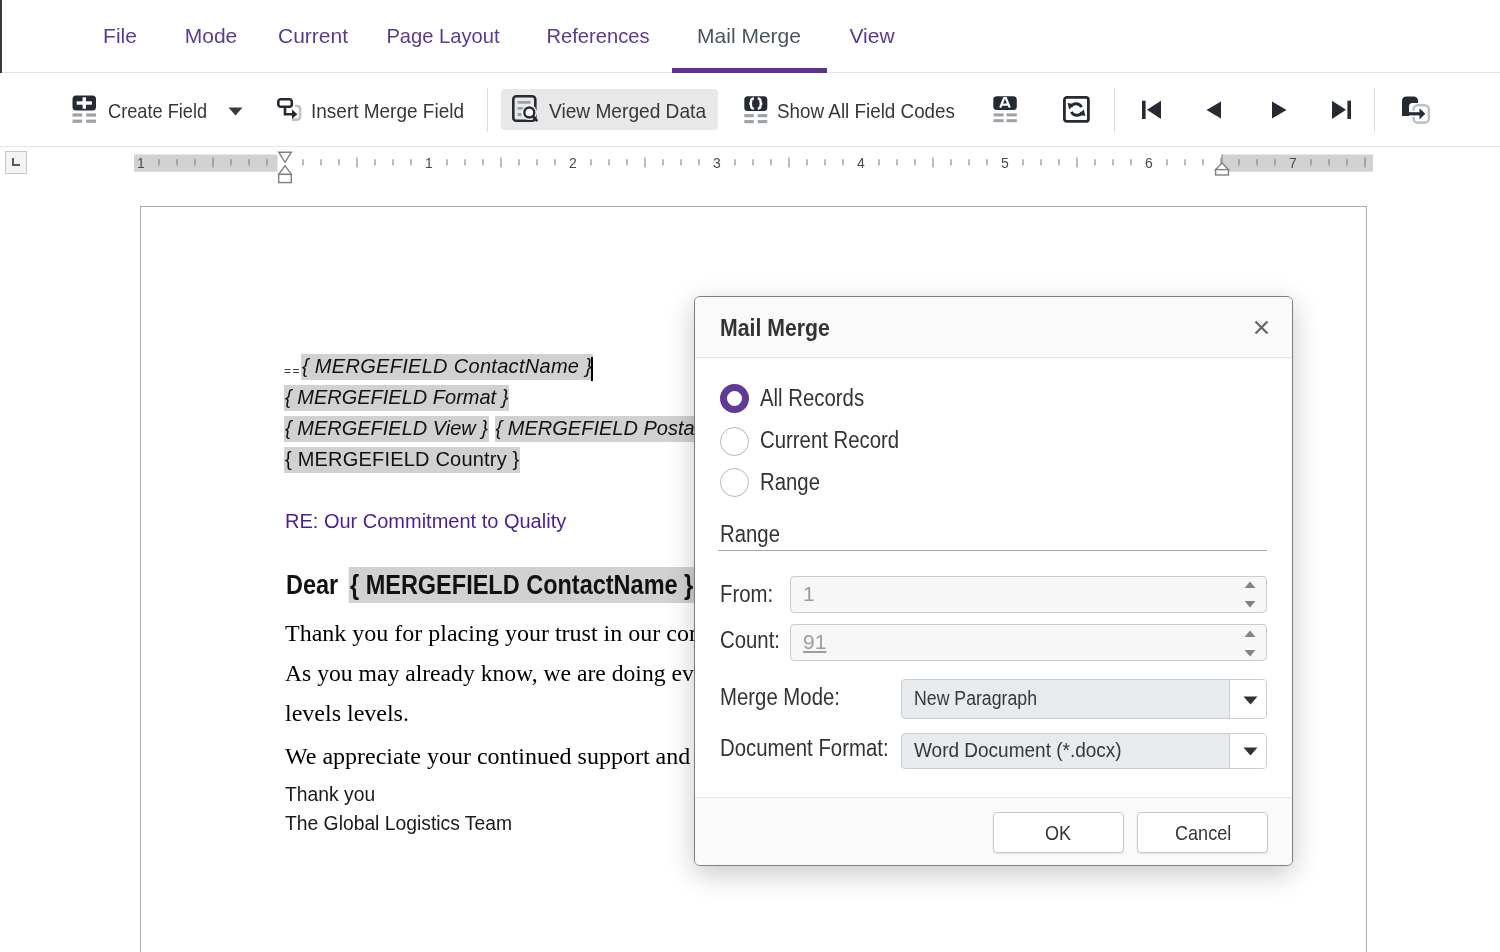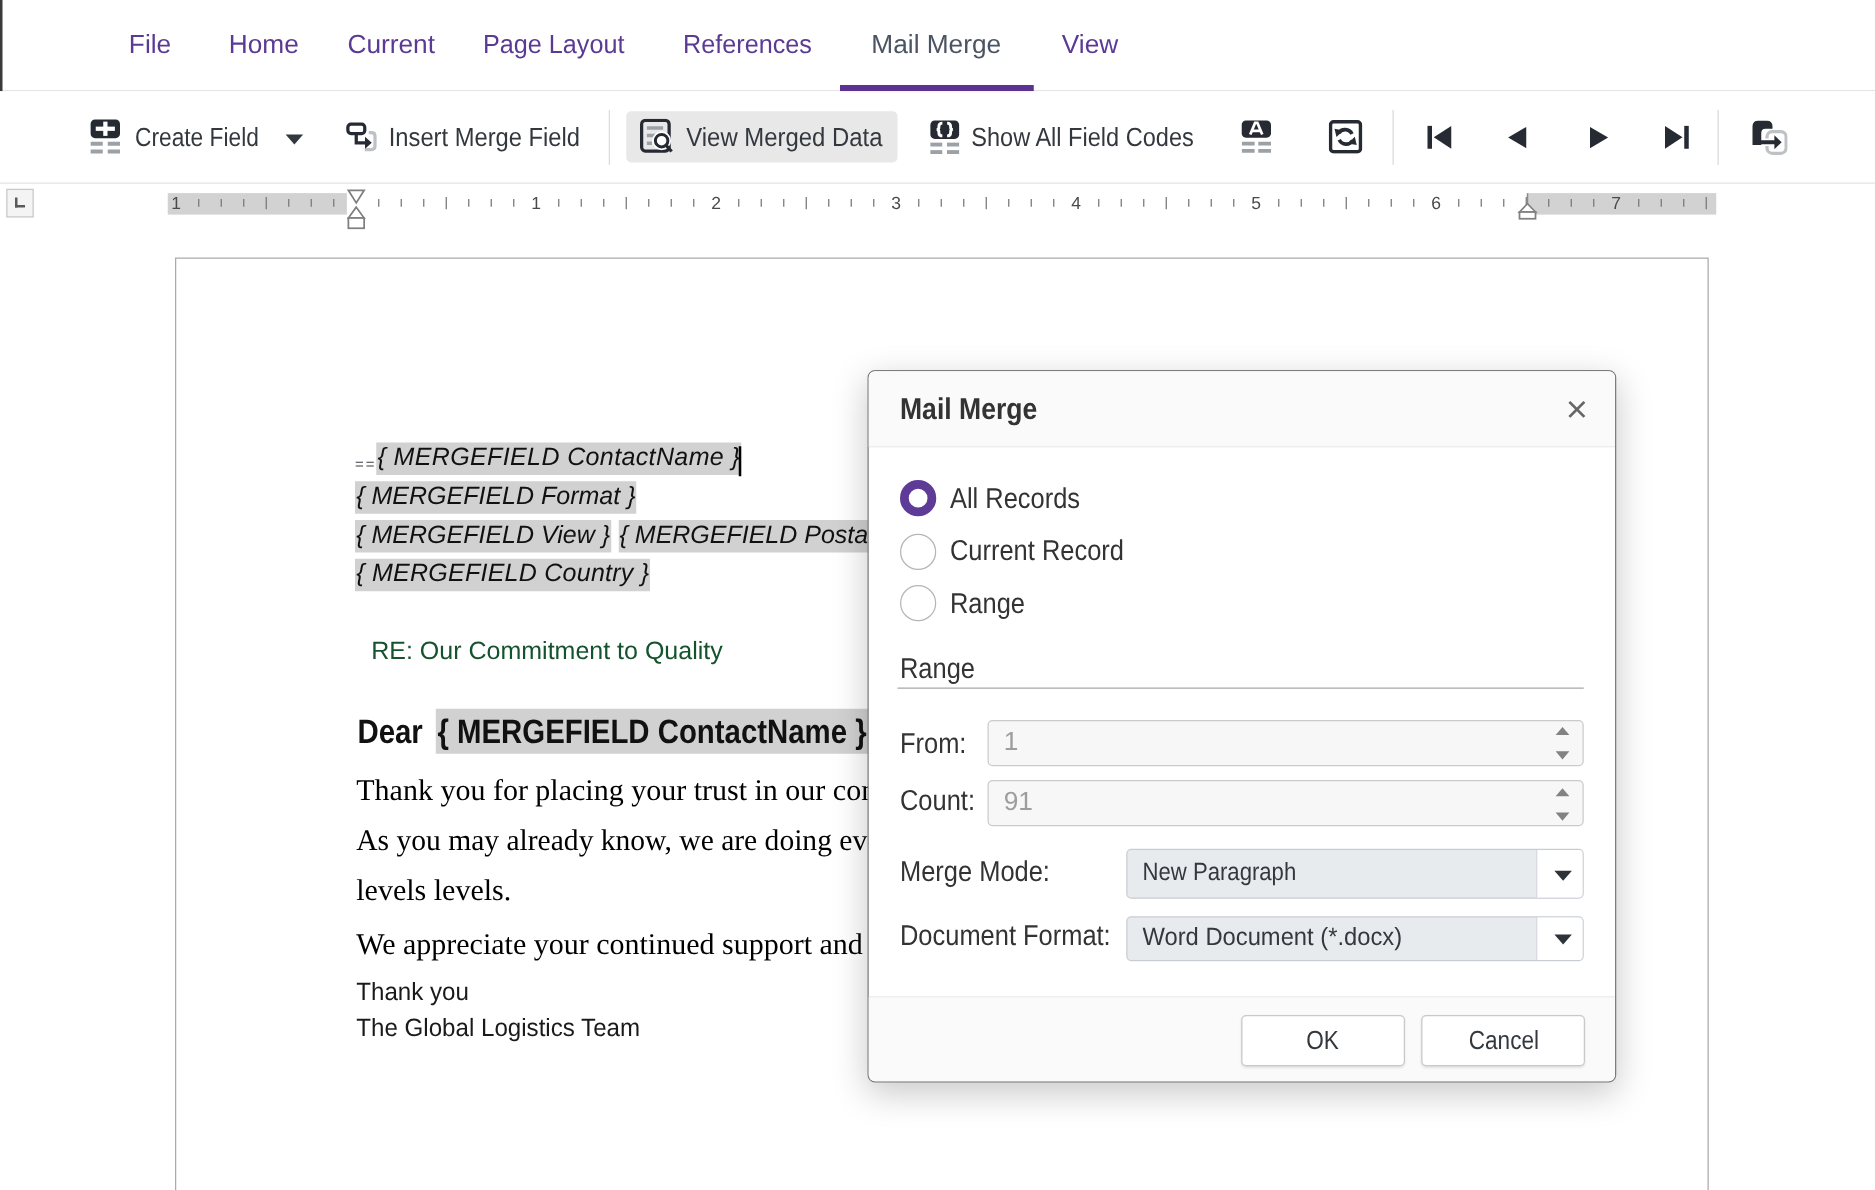--- a/index.html
+++ b/index.html
@@ -13,21 +13,21 @@
   .hl { background:#d1d1d1; padding:1px 1px 3px; }
   .dlglabel { position:absolute; font-size:23px; color:#333; white-space:nowrap; transform:scaleX(0.885); transform-origin:left center; }
 </style>
 </head>
 <body>
 <div id="stage">
 
   <div class="abs" style="left:0;top:0;width:1500px;height:73px;border-bottom:1px solid #e4e4e4;background:#fff;"></div>
   <div class="abs" style="left:0;top:0;width:1.5px;height:73px;background:#3a3a3a;"></div>
   <div class="tab" style="left:120px;">File</div>
-  <div class="tab" style="left:211px;">Home</div>
+  <div class="tab" style="left:211px;">Mode</div>
   <div class="tab" style="left:313px;">Current</div>
   <div class="tabn" style="left:443px;">Page Layout</div>
   <div class="tabn" style="left:598px;">References</div>
   <div class="tab" style="left:749px;color:#4a5462;">Mail Merge</div>
   <div class="tab" style="left:872px;">View</div>
   <div class="abs" style="left:672px;top:68px;width:155px;height:5px;background:#5c3391;"></div>
 
   <div class="abs" style="left:0;top:73px;width:1500px;height:74px;border-bottom:1px solid #e4e4e4;background:#fff;"></div>
 
   <div class="abs" style="left:501px;top:89px;width:217px;height:41px;background:#e8e8e8;border-radius:4px;"></div>
@@ -202,23 +202,23 @@
     <rect x="1081.6" y="19.6" width="12.8" height="5.4" fill="#fff" stroke="#808080" stroke-width="1.4"></rect>
   </svg>
 
   <div class="abs" style="left:140px;top:206px;width:1227px;height:760px;background:#fff;border:1px solid #ababab;"></div>
 
   <div class="docline" style="left:284px;top:364px;font-size:12px;color:#3a4049;letter-spacing:1.5px;">==</div>
   <div class="docline" style="left:301px;top:355px;font-size:20px;font-style:italic;color:#111;letter-spacing:0.3px;"><span class="hl">{ MERGEFIELD ContactName }</span></div>
   <div class="abs" style="left:591px;top:357px;width:2px;height:24px;background:#000;"></div>
   <div class="docline" style="left:284px;top:386px;font-size:20px;font-style:italic;color:#111;"><span class="hl">{ MERGEFIELD Format }</span></div>
   <div class="docline" style="left:284px;top:417px;font-size:20px;font-style:italic;color:#111;"><span class="hl">{ MERGEFIELD View }</span> <span class="hl">{ MERGEFIELD PostalCode }</span></div>
-  <div class="docline" style="left:284px;top:448px;font-size:20px;font-style:italic;color:#111;letter-spacing:0.2px;"><span class="hl">{ MERGEFIELD Country }</span></div>
-
-  <div class="docline" style="left:285px;top:510px;font-size:20px;color:#14532d;margin-left:12px;">RE: Our Commitment to Quality</div>
+  <div class="docline" style="left:284px;top:448px;font-size:20px;color:#111;letter-spacing:0.2px;"><span class="hl">{ MERGEFIELD Country }</span></div>
+
+  <div class="docline" style="left:285px;top:510px;font-size:20px;color:#4c1d95;">RE: Our Commitment to Quality</div>
 
   <div class="docline" style="left:286px;top:570px;font-size:27px;font-weight:bold;color:#111;transform:scaleX(0.87);transform-origin:left center;">Dear <span class="hl" style="padding:3px 2px;margin-left:4px;">{ MERGEFIELD ContactName }</span></div>
 
   <div class="docline" style="left:285px;top:620px;font-size:24px;font-family:'Liberation Serif',serif;color:#000;">Thank you for placing your trust in our company and services.</div>
   <div class="docline" style="left:285px;top:660px;font-size:24px;font-family:'Liberation Serif',serif;color:#000;transform:scaleX(0.985);transform-origin:left center;">As you may already know, we are doing everything to improve our</div>
   <div class="docline" style="left:285px;top:700px;font-size:24px;font-family:'Liberation Serif',serif;color:#000;">levels levels.</div>
   <div class="docline" style="left:285px;top:743px;font-size:24px;font-family:'Liberation Serif',serif;color:#000;">We appreciate your continued support and feedback.</div>
   <div class="docline" style="left:285px;top:783px;font-size:20px;color:#1a1a1a;transform:scaleX(0.965);transform-origin:left center;">Thank you</div>
   <div class="docline" style="left:285px;top:812px;font-size:20px;color:#1a1a1a;transform:scaleX(0.965);transform-origin:left center;">The Global Logistics Team</div>
 
@@ -242,21 +242,21 @@
   <div class="dlglabel" style="left:720px;top:581px;">From:</div>
   <div class="abs" style="left:790px;top:575.5px;width:477px;height:37px;background:#f7f7f7;border:1px solid #cbcbcb;border-radius:4px;"></div>
   <div class="abs" style="left:803px;top:582px;font-size:21px;color:#9d9d9d;">1</div>
   <svg class="abs" style="left:1244px;top:581px;" width="12" height="27" viewBox="0 0 12 27">
     <polygon points="6,0.5 11.5,7 0.5,7" fill="#828282"></polygon>
     <polygon points="6,26.5 11.5,20 0.5,20" fill="#828282"></polygon>
   </svg>
 
   <div class="dlglabel" style="left:720px;top:627px;">Count:</div>
   <div class="abs" style="left:790px;top:624px;width:477px;height:37px;background:#f7f7f7;border:1px solid #cbcbcb;border-radius:4px;"></div>
-  <div class="abs" style="left:803px;top:630px;font-size:21px;color:#9d9d9d;">91</div>
+  <div class="abs" style="left:803px;top:630px;font-size:21px;color:#9d9d9d;text-decoration:underline;">91</div>
   <svg class="abs" style="left:1244px;top:630px;" width="12" height="27" viewBox="0 0 12 27">
     <polygon points="6,0.5 11.5,7 0.5,7" fill="#828282"></polygon>
     <polygon points="6,26.5 11.5,20 0.5,20" fill="#828282"></polygon>
   </svg>
 
   <div class="dlglabel" style="left:720px;top:684px;">Merge Mode:</div>
   <div class="abs" style="left:901px;top:679px;width:366px;height:40px;background:#e8ebed;border:1px solid #c8cdd4;border-radius:4px;"></div>
   <div class="abs" style="left:1229px;top:680px;width:37px;height:38px;background:#fff;border-left:1px solid #c8cdd4;border-radius:0 3px 3px 0;"></div>
   <div class="abs" style="left:914px;top:687px;font-size:20px;color:#33383e;transform:scaleX(0.885);transform-origin:left center;">New Paragraph</div>
   <svg class="abs" style="left:1243px;top:696px;" width="15" height="9" viewBox="0 0 15 9">

